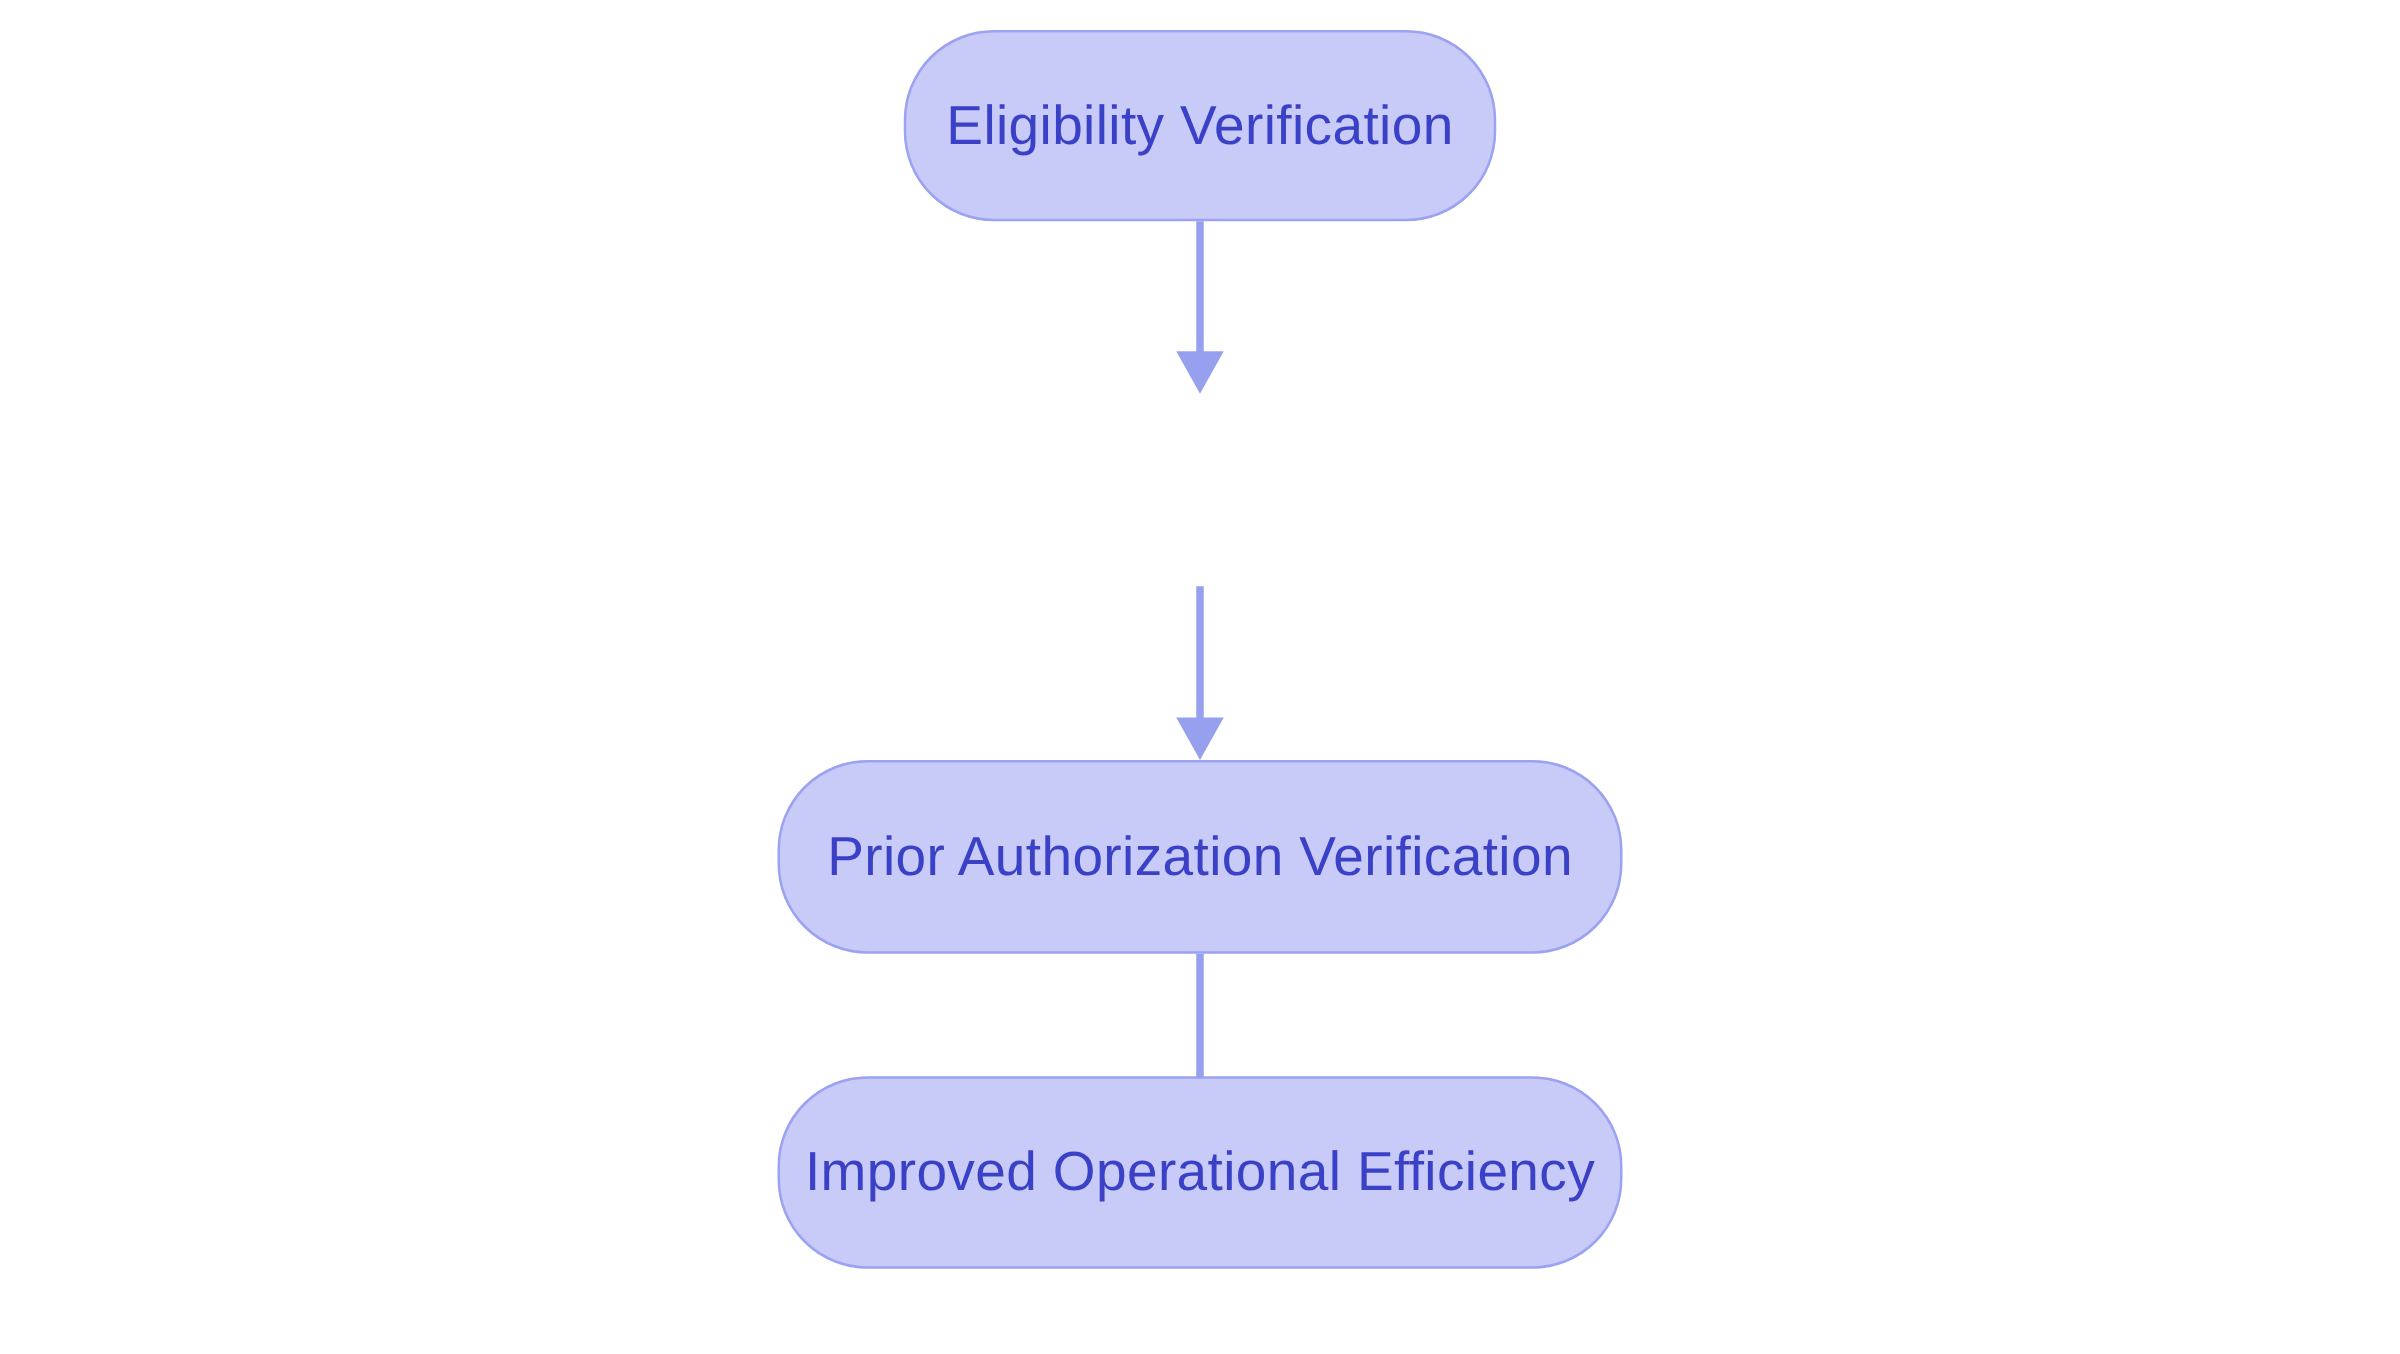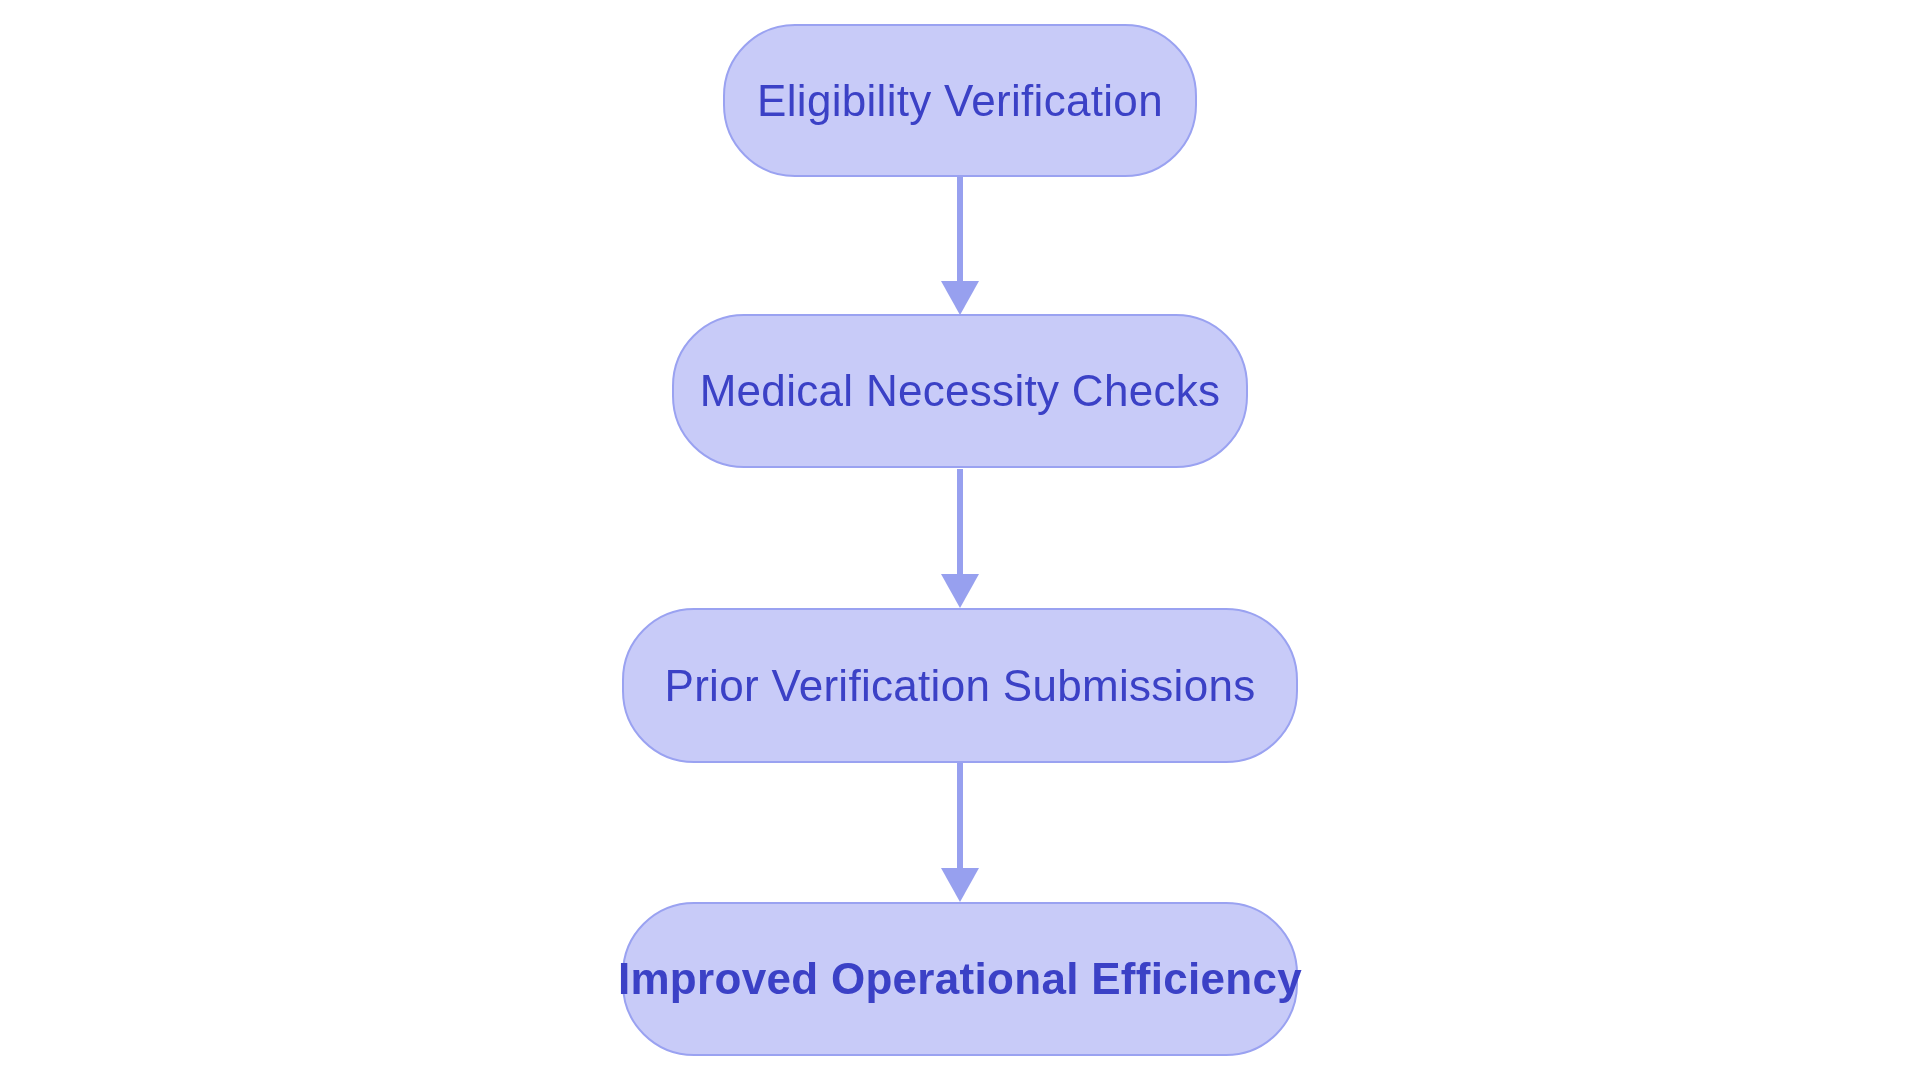--- a/index.html
+++ b/index.html
@@ -32,21 +32,21 @@
     color: var(--node-text);
     font-size: 44px;
     font-weight: 400;
     letter-spacing: 0.3px;
     text-align: center;
     white-space: nowrap;
   }
   .node-1 { left: 723px; top: 24px;  width: 474px; height: 153px; }
   .node-2 { left: 672px; top: 314px; width: 576px; height: 154px; }
   .node-3 { left: 622px; top: 608px; width: 676px; height: 155px; }
-  .node-4 { left: 622px; top: 902px; width: 676px; height: 154px; font-weight: bold; }
+  .node-4 { left: 622px; top: 861px; width: 676px; height: 154px; }
 
   .flow-arrow {
     position: absolute;
     left: 941px;      
     width: 38px;
   }
   .arrow-1 { top: 177px; height: 138px; }
   .arrow-2 { top: 469px; height: 139px; }
   .arrow-3 { top: 763px; height: 139px; }
   .arrow-shaft {
@@ -75,31 +75,28 @@
 
   <div class="flow-node node-1">
     <span>Eligibility Verification</span>
   </div>
 
   <div class="flow-arrow arrow-1">
     <div class="arrow-shaft"></div>
     <div class="arrow-head"></div>
   </div>
 
-  <div class="flow-node node-2">
-    <span>Medical Necessity Checks</span>
-  </div>
 
   <div class="flow-arrow arrow-2">
     <div class="arrow-shaft"></div>
     <div class="arrow-head"></div>
   </div>
 
   <div class="flow-node node-3">
-    <span>Prior Verification Submissions</span>
+    <span>Prior Authorization Verification</span>
   </div>
 
   <div class="flow-arrow arrow-3">
     <div class="arrow-shaft"></div>
     <div class="arrow-head"></div>
   </div>
 
   <div class="flow-node node-4">
     <span>Improved Operational Efficiency</span>
   </div>

